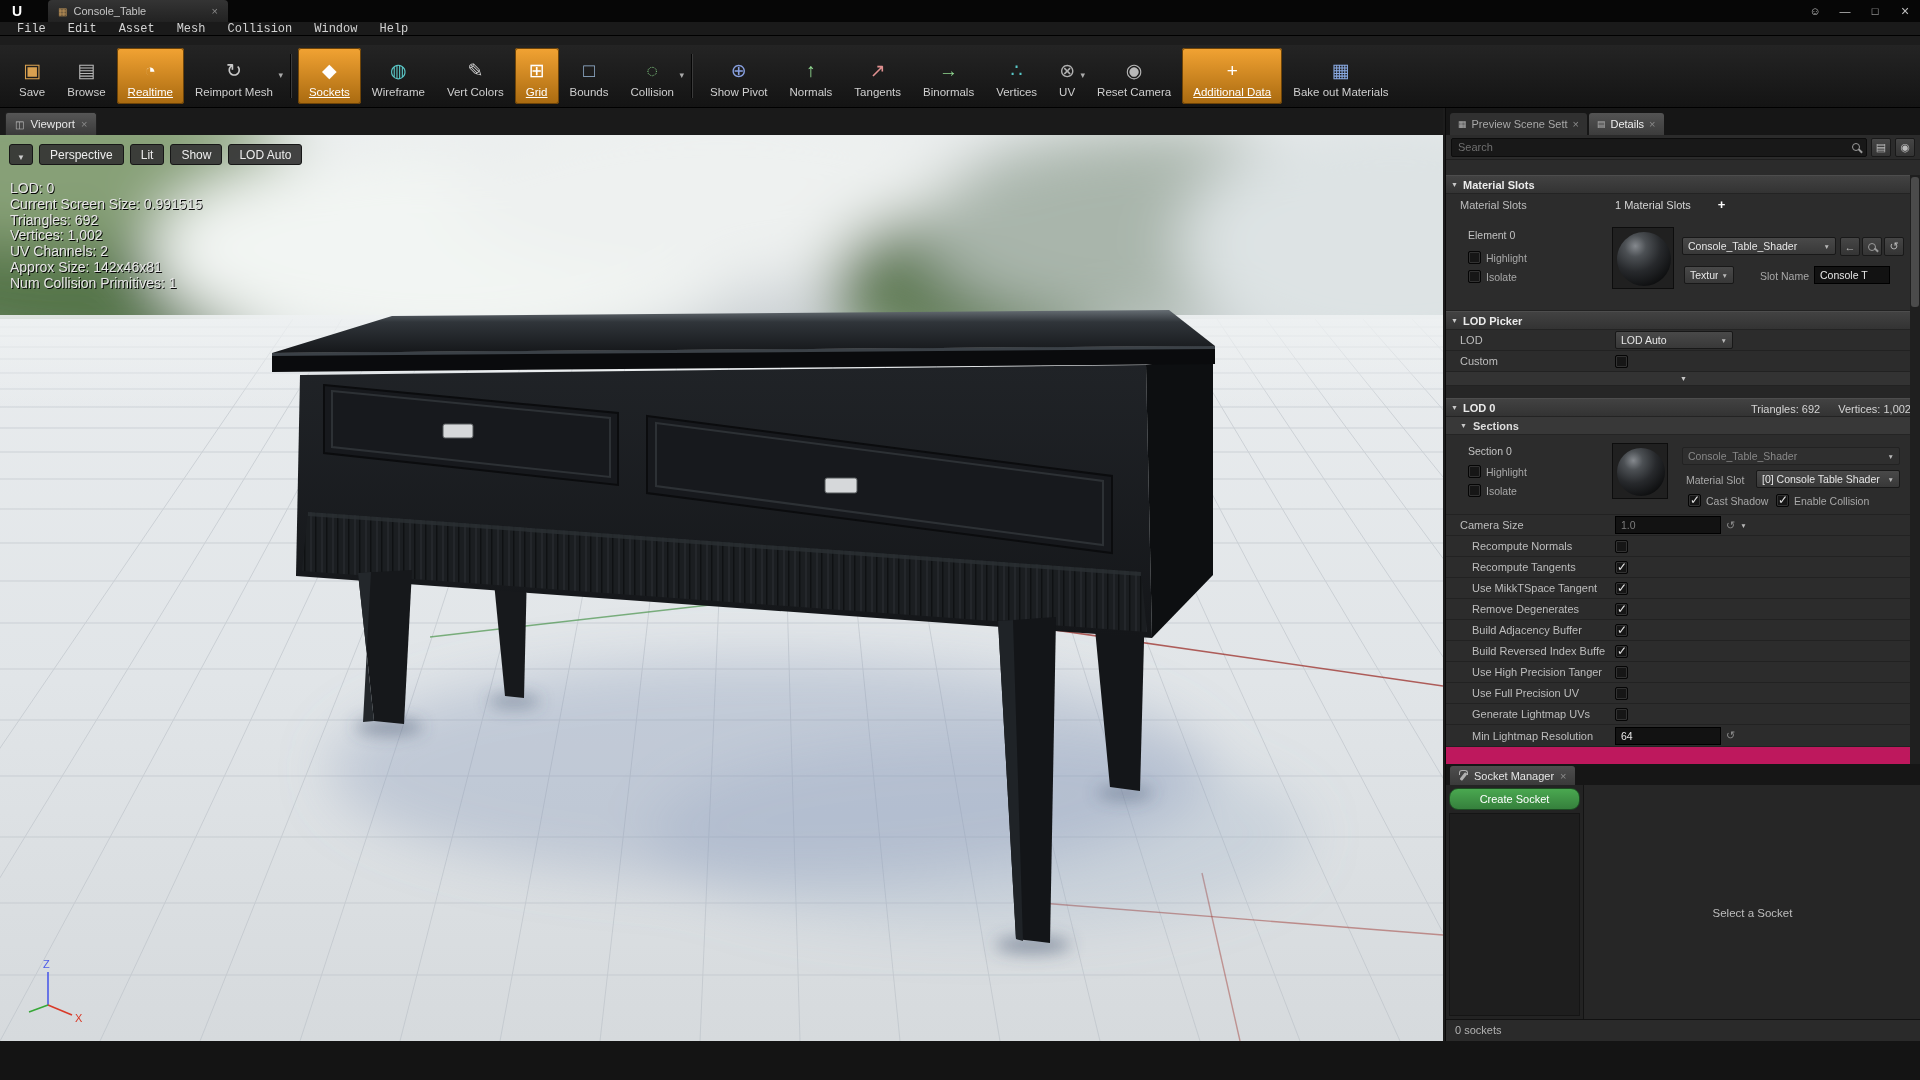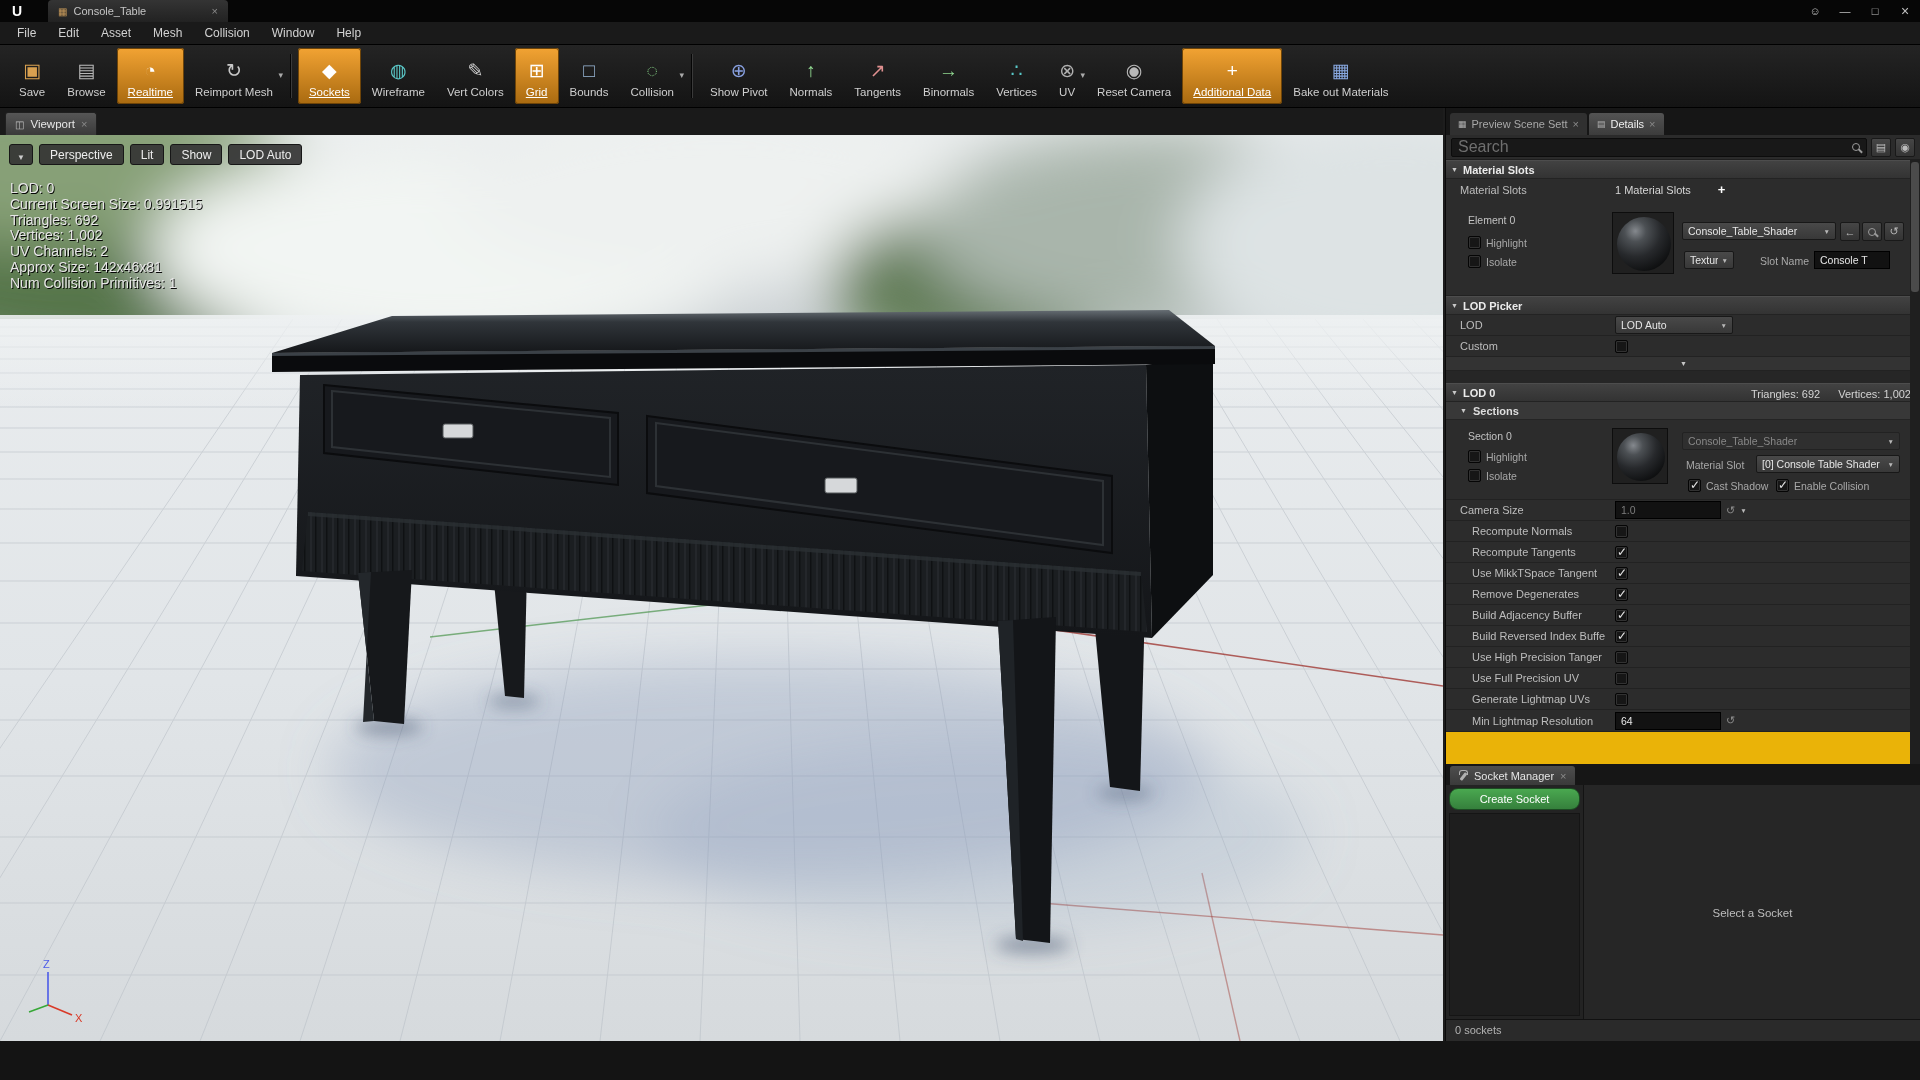--- a/index.html
+++ b/index.html
@@ -11,21 +11,21 @@
   .titlebar { position:absolute; left:0; top:0; width:1920px; height:22px; background:#060606; display:flex; align-items:center; }
   .logo { width:34px; text-align:center; color:#fff; font-weight:bold; font-size:14px; }
   .apptab { height:22px; display:flex; align-items:center; gap:6px; background:linear-gradient(#343434,#222); padding:0 10px; border-radius:4px 4px 0 0; margin-left:14px; font-size:11px; color:#c4c4c4; min-width:180px; }
   .apptab-icon { font-size:10px; color:#c89a5a; }
   .tabclose { color:#8a8a8a; font-size:11px; margin-left:auto; cursor:default; }
   .titlebar-right { margin-left:auto; display:flex; }
   .winbtn { width:30px; height:22px; display:flex; align-items:center; justify-content:center; color:#c0c0c0; font-size:11px; }
   .winbtn.close { font-size:14px; }
 
   
-  .menubar { position:absolute; left:0; top:22px; width:1920px; height:23px; background:#1a1a1a; border-bottom:1px solid #000; display:flex; align-items:center; padding-left:6px; }
+  .menubar { position:absolute; left:0; top:22px; width:1920px; height:14px; background:#1a1a1a; border-bottom:1px solid #000; display:flex; align-items:center; padding-left:6px;font-family:Liberation Mono, monospace; }
   .menu-item { padding:0 11px; font-size:12px; color:#d2d2d2; line-height:22px; }
 
   
   .toolbar { position:absolute; left:0; top:45px; width:1920px; height:63px; background:linear-gradient(#242424,#141414); border-bottom:1px solid #000; display:flex; align-items:stretch; padding:3px 0 3px 8px; }
   .tb-group { display:flex; }
   .tb-item { position:relative; display:flex; flex-direction:column; align-items:center; justify-content:flex-end; padding:4px 11px 4px; gap:2px; border-radius:3px; }
   .tb-item.active { background:linear-gradient(#f2a333,#a96a10); box-shadow:inset 0 0 0 1px #6e4408; }
   .tb-ico { font-size:19px; height:27px; line-height:27px; }
   .tb-lbl { font-size:11.5px; color:#cfcfcf; white-space:nowrap; }
   .tb-item.active .tb-lbl { color:#fff;text-decoration:underline; }
@@ -47,25 +47,25 @@
   .gizmo { position:absolute; left:14px; bottom:12px; }
 
   
   .right-panel { position:absolute; left:1445px; top:108px; width:475px; height:933px; background:#2b2b2b; border-left:1px solid #0a0a0a; }
   .dt-tabbar { height:27px; background:#161616; display:flex; align-items:flex-end; padding-left:4px; gap:2px; }
   .dt-tab { display:inline-flex; align-items:center; gap:5px; height:22px; padding:0 8px; background:#303030; border-radius:3px 3px 0 0; font-size:11px; color:#a8a8a8; }
   .dt-tab.active { background:linear-gradient(#535353,#3c3c3c); color:#f0f0f0; }
   .dt-tab .ico { font-size:9px; color:#b0b0b0; }
   .dt-search { height:25px; background:#2b2b2b; border-bottom:1px solid #1e1e1e; display:flex; align-items:center; gap:4px; padding:0 5px; }
   .searchbox { flex:1; height:19px; background:#181818; border:1px solid #0c0c0c; border-radius:2px; display:flex; align-items:center; padding:0 6px; }
-  .s-text { flex:1; font-size:16px; color:#6f6f6f; }
+  .s-text { flex:1; font-size:11px; color:#6f6f6f; }
   .mag { width:8px; height:8px; border:1.5px solid #9a9a9a; border-radius:50%; position:relative; flex:none; }
   .mag::after { content:""; position:absolute; width:5px; height:1.5px; background:#9a9a9a; right:-4px; bottom:-1px; transform:rotate(45deg); }
   .icon-btn { width:20px; height:19px; background:linear-gradient(#464646,#343434); border:1px solid #191919; border-radius:2px; display:inline-flex; align-items:center; justify-content:center; font-size:11px; color:#bbb; flex:none; }
-  .dt-body { position:absolute; top:52px; left:0; width:475px; height:604px; background:#eab308; overflow:hidden; }
+  .dt-body { position:absolute; top:67px; left:0; width:475px; height:604px; background:#be185d; overflow:hidden; }
 
   .cat { height:19px; background:linear-gradient(#424242,#333); border-top:1px solid #4d4d4d; border-bottom:1px solid #232323; display:flex; align-items:center; padding-left:17px; position:relative; font-size:11px; font-weight:bold; color:#ebebeb; }
   .tri { position:absolute; left:5px; top:5px; font-size:7px; color:#c8c8c8; font-weight:normal; }
   .subcat { height:18px; background:#383838; border-bottom:1px solid #242424; display:flex; align-items:center; padding-left:27px; position:relative; font-size:11px; font-weight:bold; color:#dedede; }
   .subcat .tri { left:14px; top:5px; }
   .lod0-stats { position:absolute; right:10px; top:0; height:19px; display:flex; gap:18px; align-items:center; font-weight:normal; font-size:11px; color:#d4d4d4; }
 
   .prop-row { display:flex; align-items:center; height:21px; border-bottom:1px solid #222; background:#2c2c2c; padding-left:14px; font-size:11px; color:#bdbdbd; }
   .prop-label { width:155px; flex:none; white-space:nowrap; overflow:hidden; }
   .prop-label.indent { padding-left:12px; }

